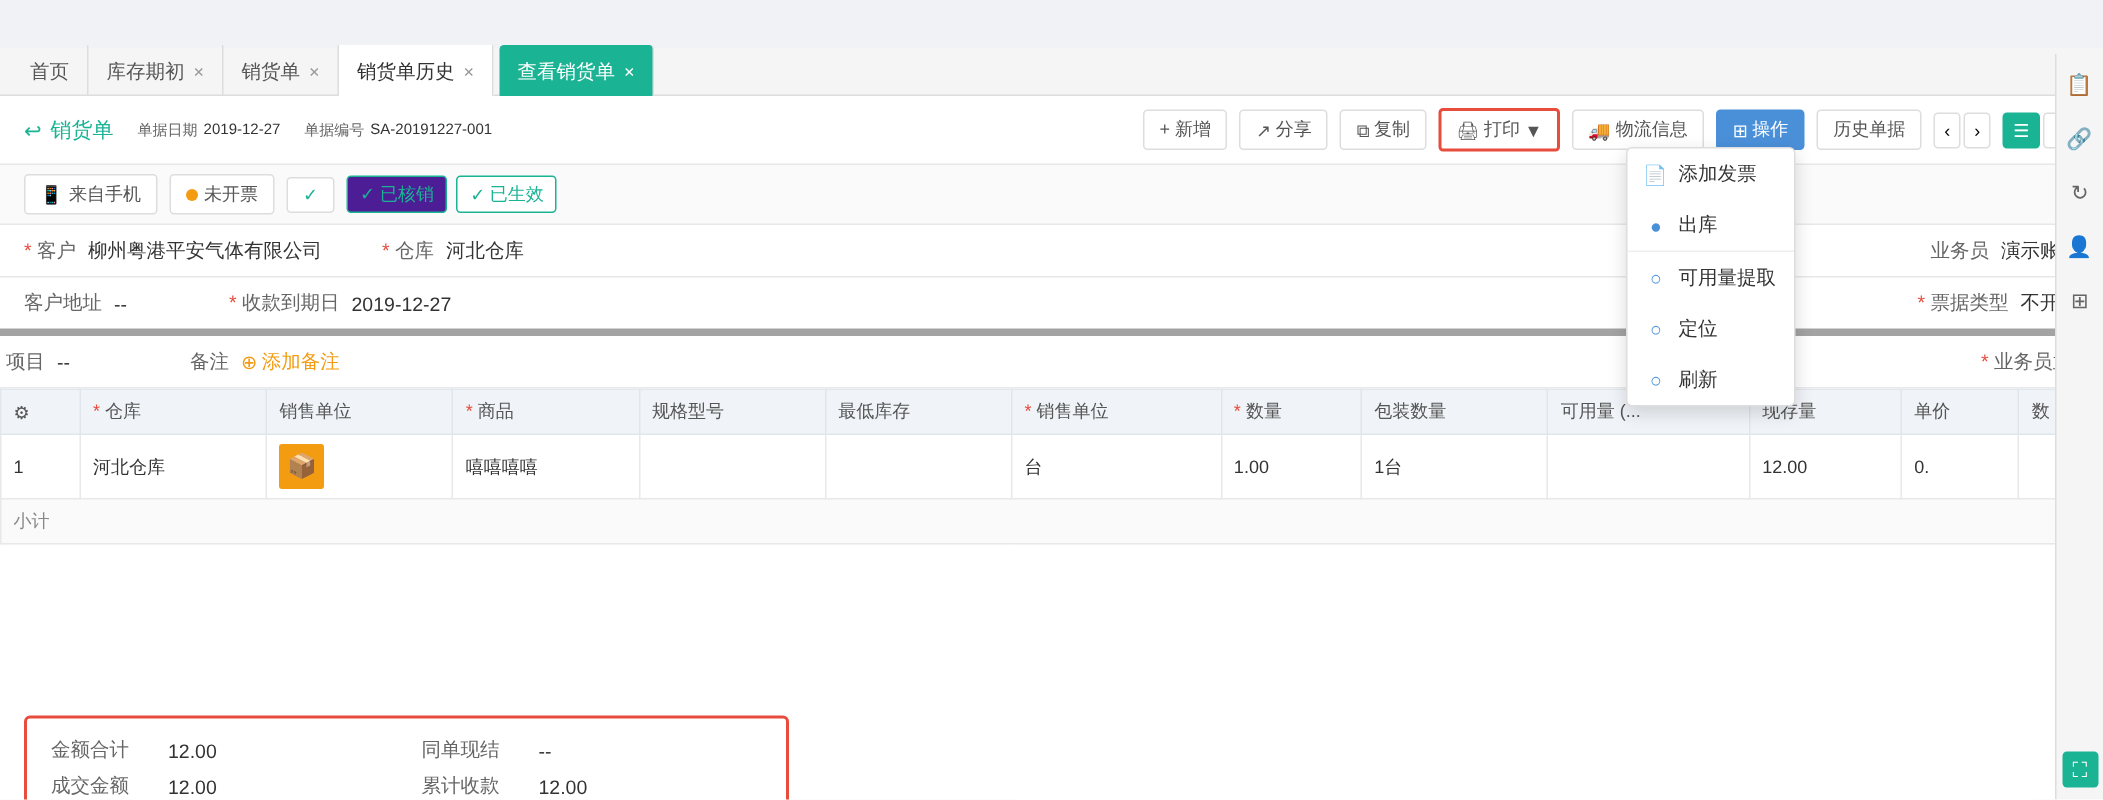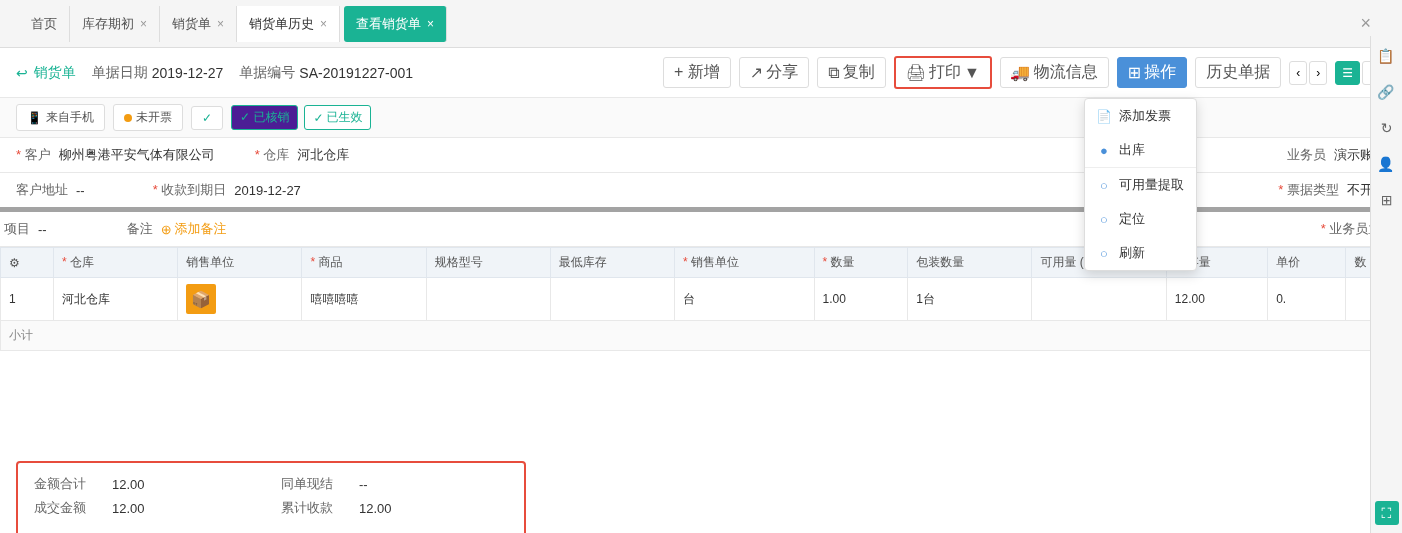--- a/index.html
+++ b/index.html
@@ -1,39 +1,39 @@
 <!DOCTYPE html>
 <html><head>
   <meta charset="utf-8">
   <style>
     * { box-sizing: border-box; margin: 0; padding: 0; }
     body { font-family: "Microsoft YaHei", "PingFang SC", sans-serif; font-size: 13px; background: #f0f2f5; color: #333; width: 1402px; height: 533px; overflow: hidden; }
 
     
-    .tab-bar { display: flex; align-items: center; background: #f5f5f5; border-bottom: 1px solid #ddd; padding: 0 23px; height: 48px; }
+    .tab-bar { display: flex; align-items: center; background: #f5f5f5; border-bottom: 1px solid #ddd; padding: 0 12px; height: 32px; margin-top: 32px; }
     .tab-item { display: flex; align-items: center; padding: 0 12px; height: 36px; cursor: pointer; font-size: 13px; color: #555; border-right: 1px solid #ddd; gap: 6px; }
     .tab-item:first-child { padding-left: 8px; }
     .tab-item.active { background: #fff; color: #333; font-weight: 500; }
     .tab-item .close-btn { color: #999; font-size: 12px; cursor: pointer; }
     .tab-item.green-tab { background: #1ab394; color: #fff; border-radius: 3px; margin-left: 4px; }
     .tab-item.green-tab .close-btn { color: #fff; }
     .tab-spacer { flex: 1; }
     .tab-close-right { margin-left: auto; font-size: 18px; color: #999; cursor: pointer; padding: 0 8px; }
 
     
     .main-content { background: #fff; height: calc(533px - 36px); display: flex; flex-direction: column; }
 
     
     .doc-header { display: flex; align-items: center; padding: 8px 16px; border-bottom: 1px solid #e8e8e8; background: #fff; gap: 16px; }
     .doc-title { display: flex; align-items: center; gap: 6px; color: #1ab394; font-weight: 500; font-size: 14px; }
-    .doc-meta { display: flex; align-items: center; gap: 16px; color: #333; font-size: 14px; }
+    .doc-meta { display: flex; align-items: center; gap: 16px; color: #333; font-size: 10px; }
     .doc-meta span { display: flex; align-items: center; gap: 4px; }
     .doc-meta label { color: #666; }
     .doc-actions { margin-left: auto; display: flex; align-items: center; gap: 8px; }
-    .action-btn { display: flex; align-items: center; gap: 3px; padding: 4px 10px; border: 1px solid #ddd; border-radius: 3px; cursor: pointer; background: #fff; font-size: 16px; color: #555; }
+    .action-btn { display: flex; align-items: center; gap: 3px; padding: 4px 10px; border: 1px solid #ddd; border-radius: 3px; cursor: pointer; background: #fff; font-size: 12px; color: #555; }
     .nav-arrows { display: flex; gap: 2px; }
     .nav-arrow { padding: 4px 6px; border: 1px solid #ddd; border-radius: 3px; cursor: pointer; background: #fff; font-size: 12px; }
     .view-toggle { display: flex; gap: 2px; }
     .view-btn { padding: 4px 6px; border: 1px solid #ddd; border-radius: 3px; cursor: pointer; background: #fff; font-size: 12px; }
     .view-btn.active { background: #1ab394; color: #fff; border-color: #1ab394; }
 
     
     .status-bar { display: flex; align-items: center; padding: 6px 16px; border-bottom: 1px solid #e8e8e8; gap: 8px; background: #fafafa; }
     .status-btn { display: flex; align-items: center; gap: 4px; padding: 4px 10px; border: 1px solid #ddd; border-radius: 3px; cursor: pointer; background: #fff; font-size: 12px; color: #555; }
     .status-dot { width: 8px; height: 8px; border-radius: 50%; display: inline-block; }

